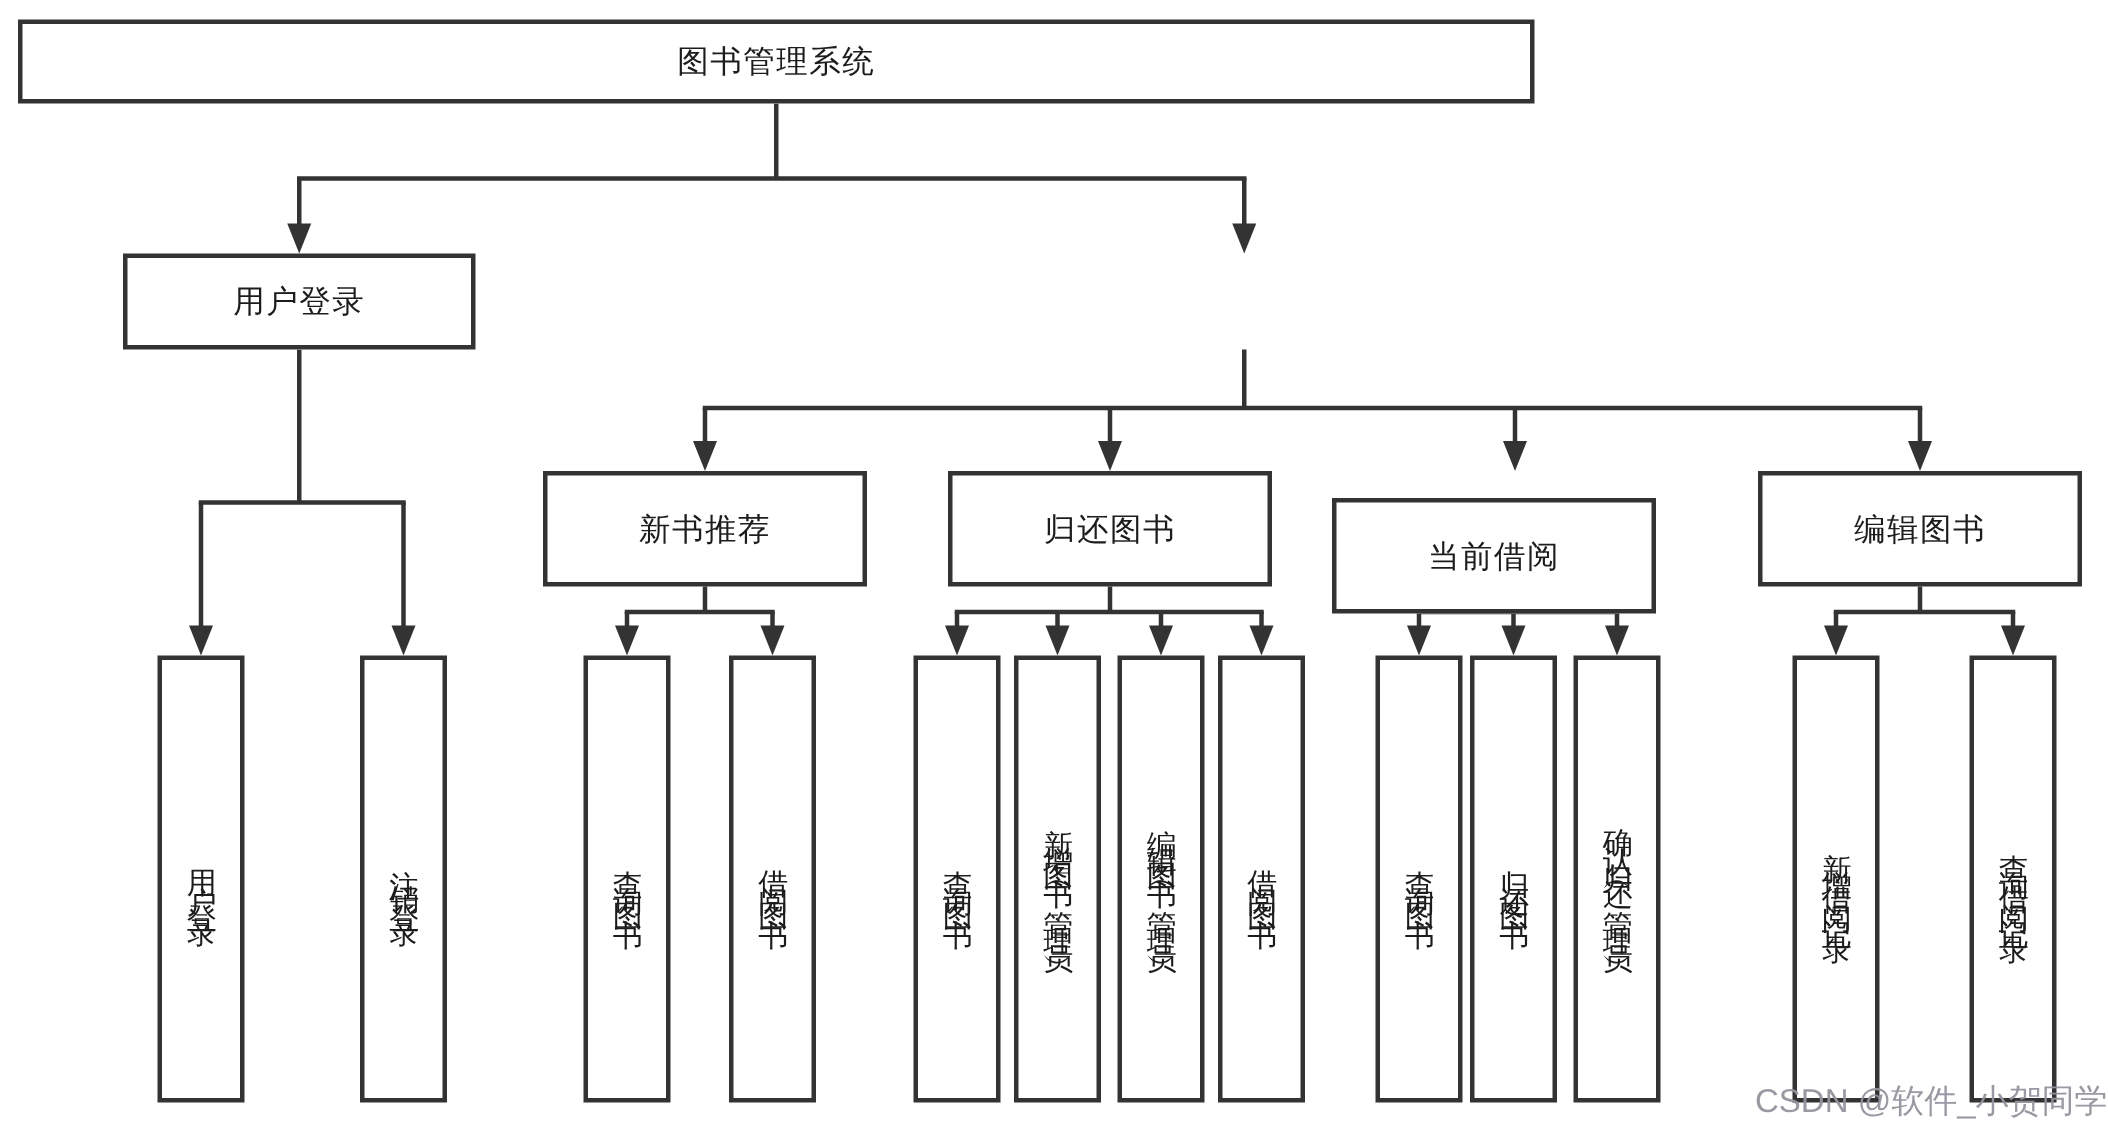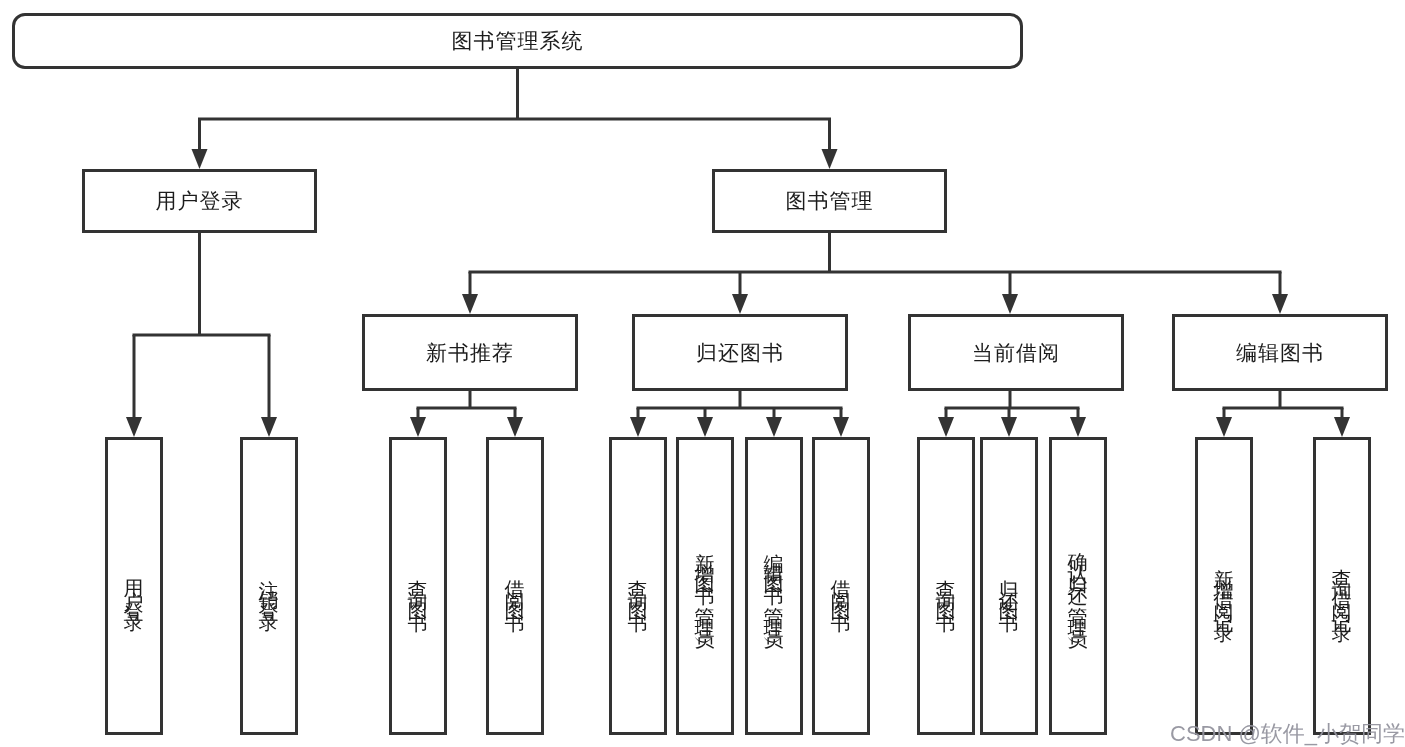--- a/index.html
+++ b/index.html
@@ -40,27 +40,27 @@
     position: absolute;
     left: 1170px;
     top: 719px;
     font-size: 22px;
     color: rgba(148, 148, 158, 0.95);
     z-index: 2;
     white-space: nowrap;
   }
 
   
-  #root-box  { left: 12px;   top: 13px;  width: 1011px; height: 56px; border-radius: 13px; }
+  #root-box  { left: 12px;   top: 13px;  width: 1011px; height: 56px; }
   #b-login   { left: 82px;   top: 169px; width: 235px;  height: 64px; }
   #b-mgmt    { left: 712px;  top: 169px; width: 235px;  height: 64px; }
   .lvl2      { top: 314px; width: 216px; height: 77px; }
   #b-recommend { left: 362px; }
   #b-borrow    { left: 632px; }
-  #b-current   { left: 908px; }
+  #b-current   { left: 888px; margin-top: 18px; }
   #b-records   { left: 1172px; }
 
   #l-userlogin { left: 105px; }
   #l-logout    { left: 240px; }
   #l-query1    { left: 389px; }
   #l-borrow1   { left: 486px; }
   #l-query2    { left: 609px; }
   #l-add       { left: 676px; }
   #l-edit      { left: 745px; }
   #l-borrow2   { left: 812px; }
@@ -144,23 +144,20 @@
     </g>
   </svg>
 
   <div id="root-box" class="box h">
     <span>图书管理系统</span>
   </div>
 
   <div id="b-login" class="box h">
     <span>用户登录</span>
   </div>
-  <div id="b-mgmt" class="box h">
-    <span>图书管理</span>
-  </div>
 
   <div id="b-recommend" class="box h lvl2">
     <span>新书推荐</span>
   </div>
   <div id="b-borrow" class="box h lvl2">
     <span>归还图书</span>
   </div>
   <div id="b-current" class="box h lvl2">
     <span>当前借阅</span>
   </div>

